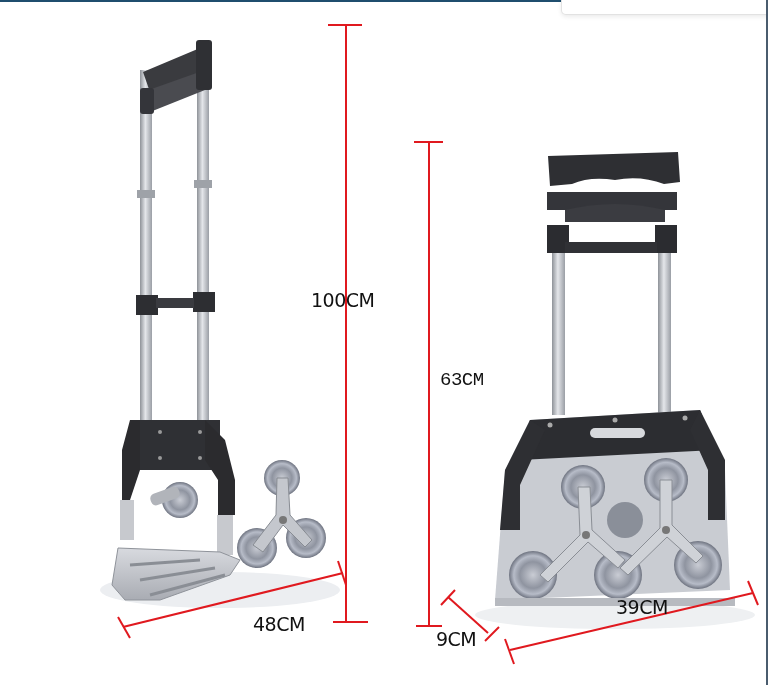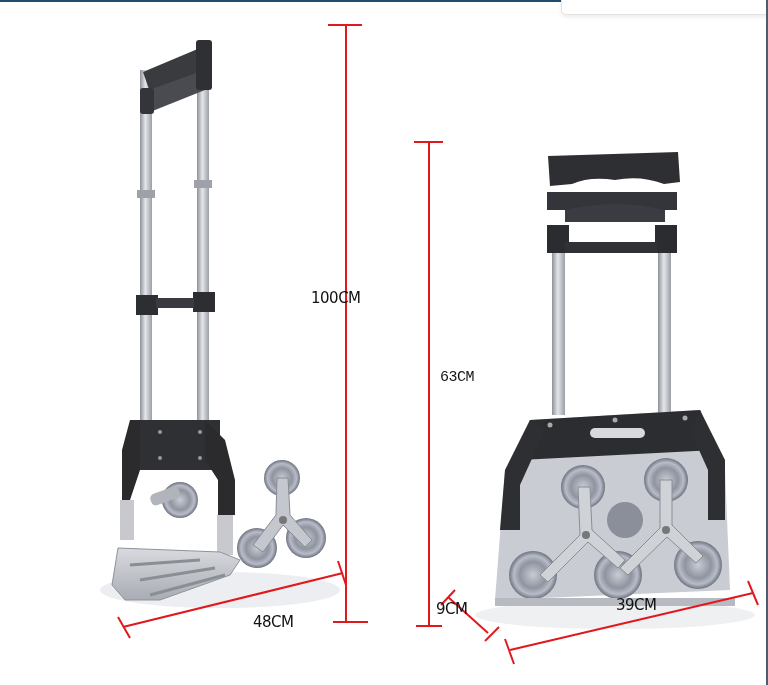--- a/index.html
+++ b/index.html
@@ -10,21 +10,21 @@
   }
   .top-border { position: absolute; left: 0; top: 0; width: 768px; height: 2px; background: #1f4e6e; }
   .top-card {
     position: absolute; left: 561px; top: 0; width: 210px; height: 14px;
     background: #ffffff; border: 1px solid #e2e2e2; border-top: none;
     border-radius: 0 0 0 5px; box-shadow: 0 2px 4px rgba(0,0,0,0.08);
   }
   .right-edge { position: absolute; right: 0; top: 0; width: 2px; height: 685px; background: #4a5c6e; }
   svg.stage { position: absolute; left: 0; top: 0; }
   .dim-label {
-    position: absolute; color: #111; font-size: 15px; letter-spacing: -0.5px;
+    position: absolute; color: #111; font-size: 19px; letter-spacing: -0.5px;
     font-family: "DejaVu Sans", sans-serif;
   }
 </style>
 </head>
 <body>
 
 <div class="top-border"></div>
 <div class="top-card"></div>
 <div class="right-edge"></div>
 
@@ -146,14 +146,14 @@
 
     <line x1="510" y1="650" x2="753" y2="593"></line>
     <line x1="505" y1="639" x2="514" y2="664"></line>
     <line x1="748" y1="581" x2="758" y2="605"></line>
   </g>
 </svg>
 
 <span class="dim-label" style="left:311px; top:289px;">100CM</span>
 <span class="dim-label" style="left:224px; top:613px;margin-left:29px;">48CM</span>
 <span class="dim-label" style="left:440px; top:369px;font-family:Liberation Mono, monospace;">63CM</span>
-<span class="dim-label" style="left:436px; top:600px;text-align:right;">9CM</span>
+<span class="dim-label" style="left:436px; top:628px;text-align:right;">9CM</span>
 <span class="dim-label" style="left:616px; top:596px;">39CM</span>
 
 </body></html>

